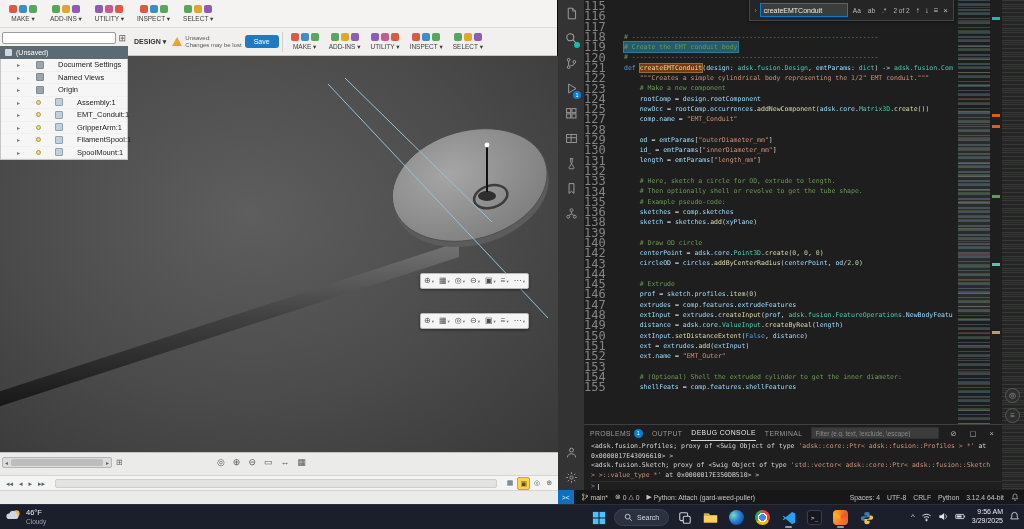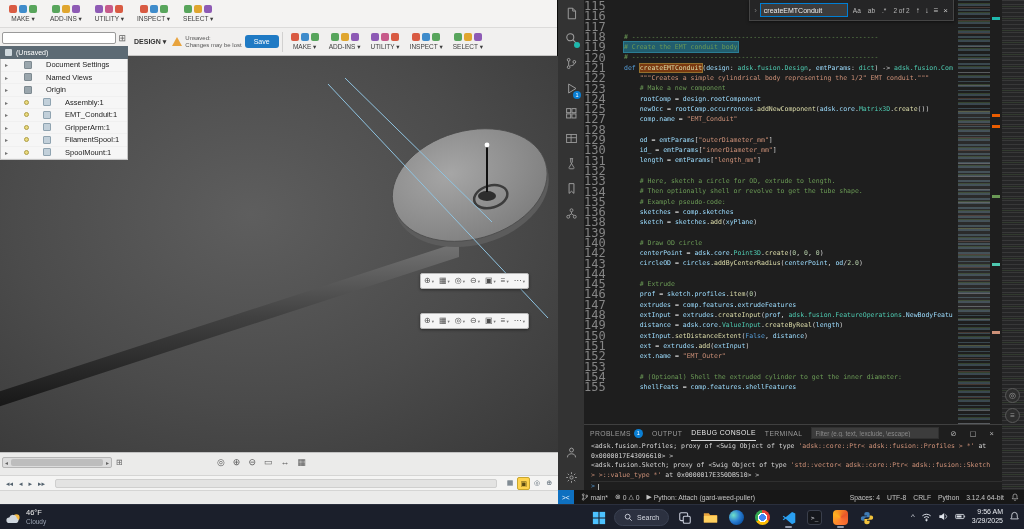--- a/index.html
+++ b/index.html
@@ -27,21 +27,21 @@
 .gbtn{display:flex;align-items:center;gap:1px;padding:1px 2px;border-radius:2px}
 .gg{font-size:8px;color:#4b4b4b;line-height:10px}
 .gcaret{font-size:4.5px;color:#7b7b7b}
 .f-browser{position:absolute;left:0;top:31px;width:128px;z-index:6}
 .fb-search{display:flex;align-items:center;gap:2px;margin:1px 2px 2px 2px}
 .fb-input{flex:1;height:12px;background:#fff;border:1px solid #9a9a9a;border-radius:2px;font-size:7px;padding:0 3px;color:#333;font-family:"Liberation Sans",sans-serif}
 .fb-gridicon{font-size:9px;color:#5e5e5e}
 .fb-header{height:13px;background:#5c6a74;color:#fff;display:flex;align-items:center;gap:4px;font-size:7px;padding:0 5px}
 .fb-hicon{width:7px;height:7px;background:#cfd8de;border-radius:1px}
 .fb-tree{background:rgba(252,252,252,.97);border:1px solid #c6c6c6;border-top:none}
-.t-row{display:flex;align-items:center;gap:14px;height:12.5px;padding-left:4px;border-bottom:1px solid #f0f0f0}
+.t-row{display:flex;align-items:center;gap:14px;height:12.5px;padding-left:16px;border-bottom:1px solid #f0f0f0}
 .t-caret{font-size:6px;color:#777;width:5px;flex:none}
 .t-bulb{width:5px;height:5px;border-radius:50%;background:#ead97c;border:1px solid #ad9e48;flex:none}
 .t-icon{width:8px;height:8px;border-radius:1px;flex:none}
 .t-icon.folder{background:#9aa6ad;border:1px solid #7e8a91}
 .t-icon.component{background:#c2d0da;border:1px solid #8fa3b0}
 .t-label{font-size:7.5px;color:#222;white-space:nowrap}
 .f-bottom{position:absolute;left:0;top:452px;width:558px;height:52px;background:#ebebea;border-top:1px solid #c2c2c2}
 .hscroll{position:absolute;left:2px;top:4px;width:110px;height:11px;background:#dcdcdc;border:1px solid #b5b5b5;border-radius:2px;display:flex;align-items:center}
 .hs-arrow{font-size:6px;color:#666;padding:0 2px}
 .hs-thumb{flex:1;height:7px;background:#bdbdbd;border-radius:2px;margin:0 1px}
@@ -100,21 +100,21 @@
 .con-prompt{display:flex;align-items:center;gap:3px;font-family:"DejaVu Sans Mono",monospace;font-size:6.5px;line-height:9.4px;color:#569cd6;border-top:1px solid #2f2f2f;margin-top:1px}
 .caret-bar{width:1px;height:7px;background:#aeafad}
 .statusbar{position:absolute;left:0;right:0;top:490px;height:14px;background:#171717;display:flex;align-items:center;font-size:6.8px;color:#c5c5c5;padding:0 5px;gap:7px;z-index:5}
 .sb-item{display:flex;align-items:center;gap:2px;white-space:nowrap}
 .sb-remote{background:#0e70c0;color:#fff;height:14px;display:flex;align-items:center;padding:0 4px;margin-left:-5px;font-size:6.5px}
 .sb-right{margin-left:auto;display:flex;gap:7px;align-items:center}
 .sb-item svg{width:8px;height:8px}
 
 
 #taskbar{position:absolute;left:0;top:504px;width:1024px;height:25px;background:#1b1f2b;border-top:1px solid #2a2f3d}
-.tb-weather{position:absolute;left:6px;top:3px;display:flex;align-items:flex-end;gap:4px}
+.tb-weather{position:absolute;left:6px;top:3px;display:flex;align-items:flex-start;gap:4px}
 .tb-wtxt{display:flex;flex-direction:column;line-height:9px}
 .tb-wtemp{font-size:7.5px;color:#f0f0f0}
 .tb-wcond{font-size:6.5px;color:#9aa3b2}
 .tb-center{position:absolute;left:588px;top:2px;display:flex;align-items:center;gap:5px}
 .tb-icon{width:21px;height:21px;border-radius:4px;display:flex;align-items:center;justify-content:center;position:relative}
 .tb-ind::after{content:"";position:absolute;bottom:0;left:7px;width:7px;height:2px;border-radius:1px;background:#8d96a8}
 .tb-search{display:flex;align-items:center;gap:4px;height:17px;padding:0 9px;background:#2c3140;border:1px solid #3a4152;border-radius:9px;color:#d6dae2;font-size:7px;white-space:nowrap}
 .ic-chrome{width:15px;height:15px;border-radius:50%;background:radial-gradient(circle at 50% 50%,#4285f4 0 3.2px,#fff 3.2px 4.6px,transparent 4.6px),conic-gradient(#ea4335 0 33%,#fbbc05 33% 66%,#34a853 66% 100%)}
 .ic-edge{width:15px;height:15px;border-radius:50%;background:radial-gradient(circle at 30% 35%,#6ee0c8,#2b7fd4 45%,#0a50a0 80%)}
 .ic-fusion{width:15px;height:15px;border-radius:4px;background:conic-gradient(from 180deg,#ff7a33,#ffb020,#e8562a,#ff7a33)}

